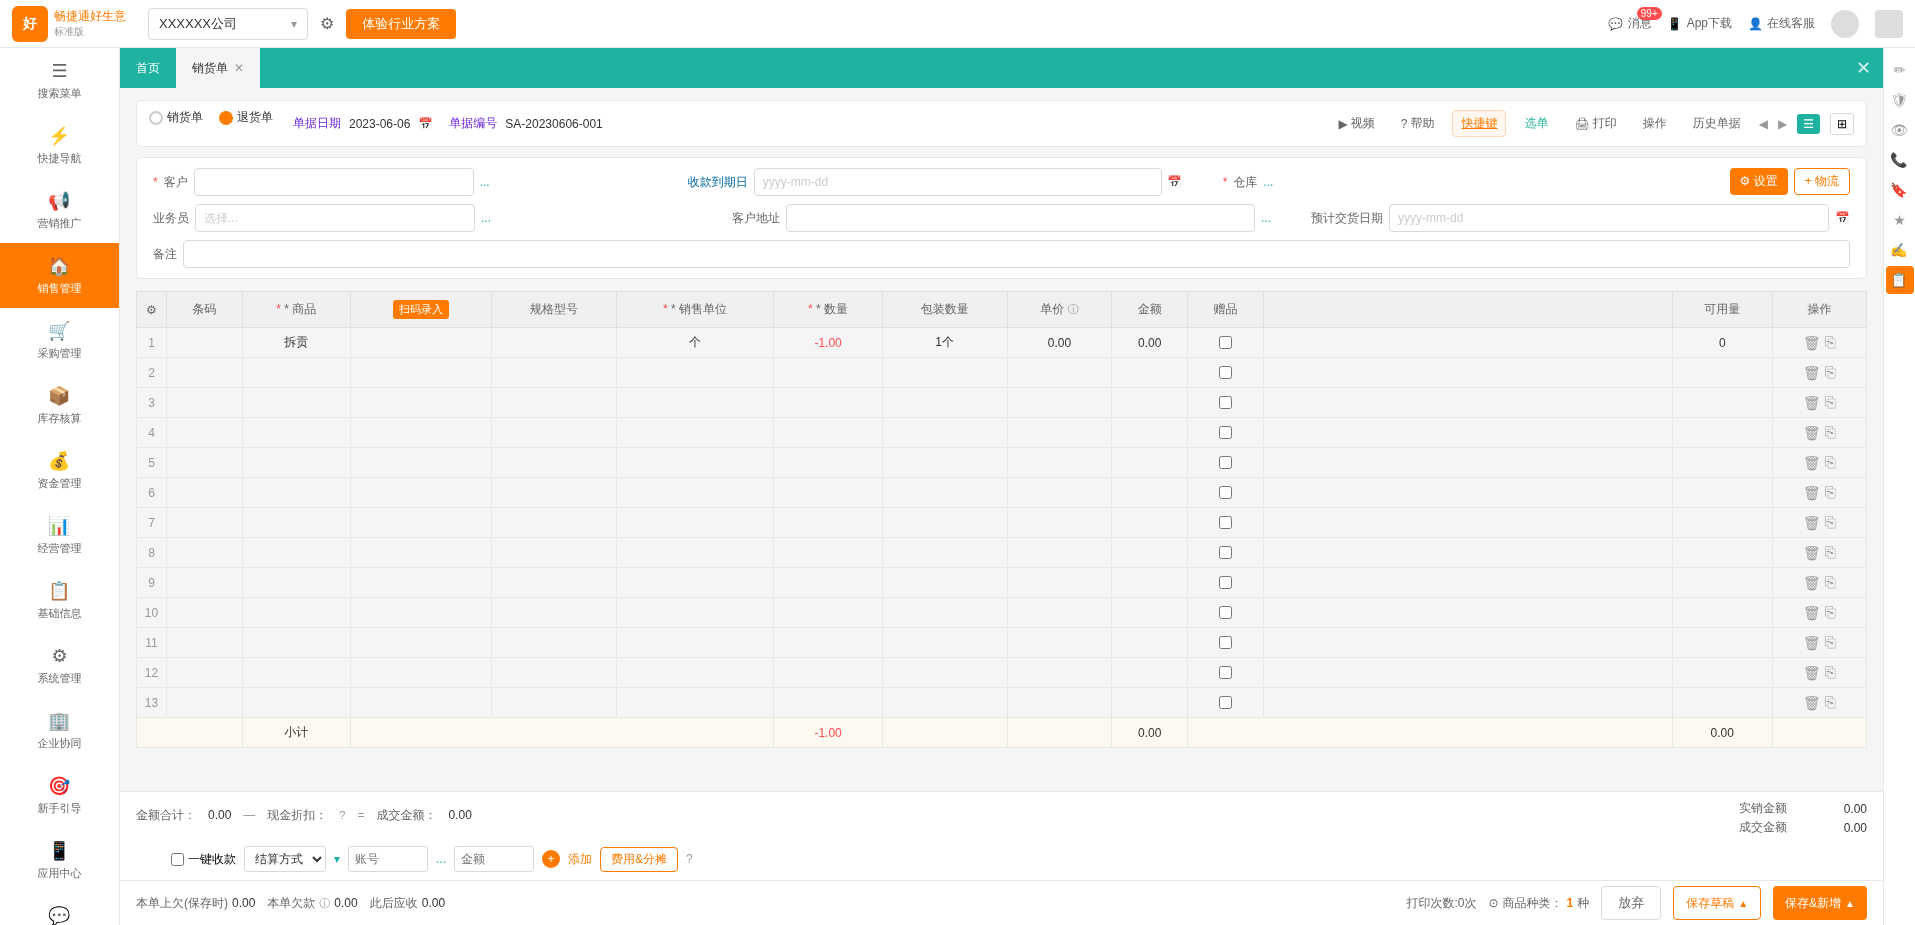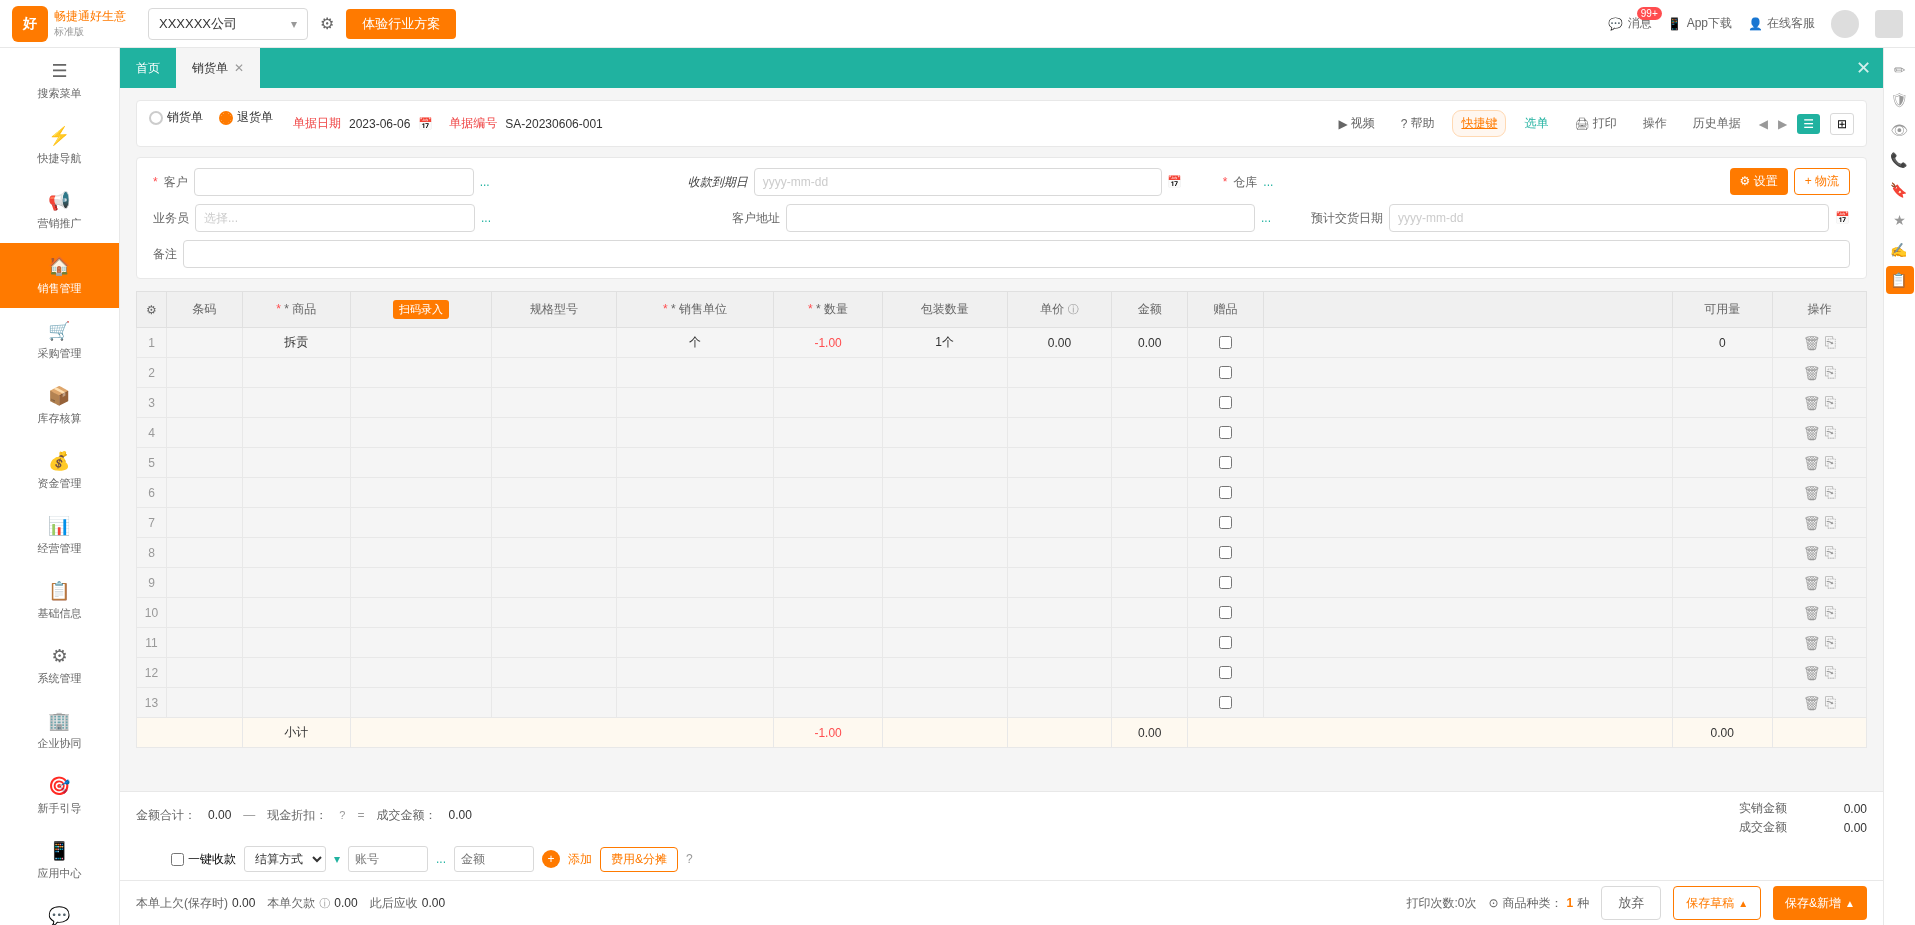--- a/index.html
+++ b/index.html
@@ -43,21 +43,21 @@
     
     .form-area { background: #f5f5f5; padding: 12px 16px; flex-shrink: 0; }
 
     
     .radio-group { display: flex; align-items: center; gap: 16px; margin-bottom: 12px; }
     .radio-item { display: flex; align-items: center; gap: 4px; cursor: pointer; }
     .radio-circle { width: 14px; height: 14px; border-radius: 50%; border: 2px solid #ccc; }
     .radio-circle.checked { border-color: #ff7a00; background: radial-gradient(circle, #ff7a00 5px, white 5px); }
     .radio-label { color: #333; }
     .doc-info { display: flex; align-items: center; gap: 8px; margin-left: 20px; }
-    .doc-label { color: #ef4444; }
+    .doc-label { color: #6d28d9; }
     .doc-value { color: #333; font-weight: 500; }
     .date-icon { color: #20b2a0; cursor: pointer; }
     .toolbar-btn { display: flex; align-items: center; gap: 3px; padding: 4px 8px; border: none; background: none; cursor: pointer; color: #666; font-size: 12px; }
     .settings-btn { background: #ff7a00; color: white; border-radius: 4px; padding: 4px 10px; font-size: 12px; border: none; cursor: pointer; }
     .logistics-btn { border: 1px solid #ff7a00; color: #ff7a00; border-radius: 4px; padding: 4px 10px; font-size: 12px; background: white; cursor: pointer; }
     .required-star { color: #ff4d4f; }
     table { width: 100%; border-collapse: collapse; }
     thead tr { background: #f0f0f0; }
     th { padding: 8px 6px; border: 1px solid #e0e0e0; color: #666; font-weight: normal; text-align: center; white-space: nowrap; }
     th .required-star { color: #ff4d4f; }
@@ -248,21 +248,21 @@
         </div>
         <div style="margin-left:auto;display:flex;align-items:center;gap:10px;">
           <button class="toolbar-btn">
             <span>▶</span>
             <span>视频</span>
           </button>
           <button class="toolbar-btn">
             <span>?</span>
             <span>帮助</span>
           </button>
-          <button class="toolbar-btn" style="background:#fff7f0;color:#ff7a00;border:1px solid #ffd9b3;border-radius:9px;text-decoration:underline;">
+          <button class="toolbar-btn" style="background:#fff7f0;color:#ff7a00;border:1px solid #ffd9b3;border-radius:4px;text-decoration:underline;">
             <span>快捷键</span>
           </button>
           <button class="toolbar-btn" style="color:#20b2a0;">
             <span>选单</span>
           </button>
           <button class="toolbar-btn">
             <span>🖨</span>
             <span>打印</span>
           </button>
           <button class="toolbar-btn">
@@ -292,21 +292,21 @@
 
           <div style="display:flex;align-items:center;gap:6px;flex:1;">
             <span style="color:#ff4d4f;">*</span>
             <span style="color:#666;">客户</span>
             <div style="flex:1;height:28px;border:1px solid #d9d9d9;border-radius:4px;padding:0 8px;display:flex;align-items:center;background:white;min-width:200px;max-width:280px;"></div>
             <span style="color:#20b2a0;cursor:pointer;">...</span>
           </div>
           <div style="width:40px;"></div>
 
           <div style="display:flex;align-items:center;gap:6px;flex:1;">
-            <span style="color:#404040;font-style:italic;">收款到期日</span>
+            <span style="color:#0369a1;">收款到期日</span>
             <div style="flex:1;height:28px;border:1px solid #d9d9d9;border-radius:4px;padding:0 8px;display:flex;align-items:center;background:white;color:#ccc;min-width:160px;">
               <span>yyyy-mm-dd</span>
             </div>
             <span style="color:#20b2a0;cursor:pointer;">📅</span>
           </div>
           <div style="width:40px;"></div>
 
           <div style="display:flex;align-items:center;gap:6px;flex:1;">
             <span style="color:#ff4d4f;">*</span>
             <span style="color:#666;">仓库</span>

